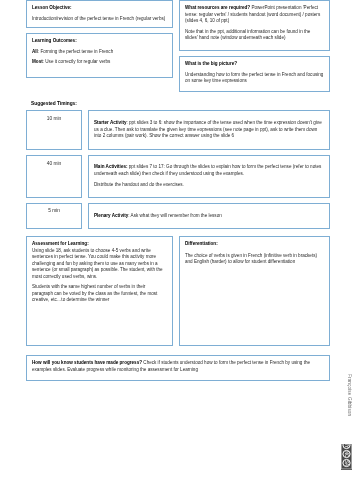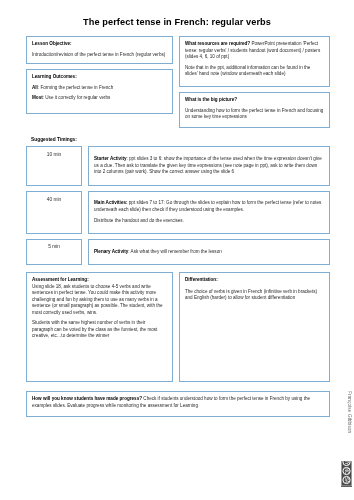--- a/index.html
+++ b/index.html
@@ -155,21 +155,20 @@
     width: 11px;
     height: 40px;
   }
   .cc-badge svg { display: block; }
 </style>
 </head>
 <body>
 
 <div class="page">
 
-  <div class="title">The perfect tense in French: regular verbs</div>
 
   <div class="top-region">
     <div class="col-left">
 
       <div class="box box-objective">
         <p><span class="lbl">Lesson Objective:</span></p>
         <p>Introduction/revision of the perfect tense in French (regular verbs)</p>
       </div>
 
       <div class="box box-outcomes">

